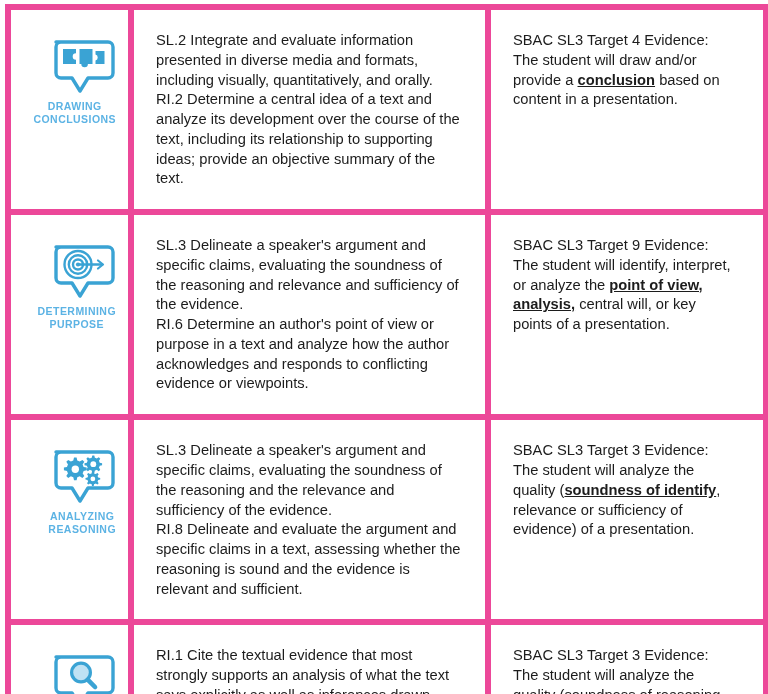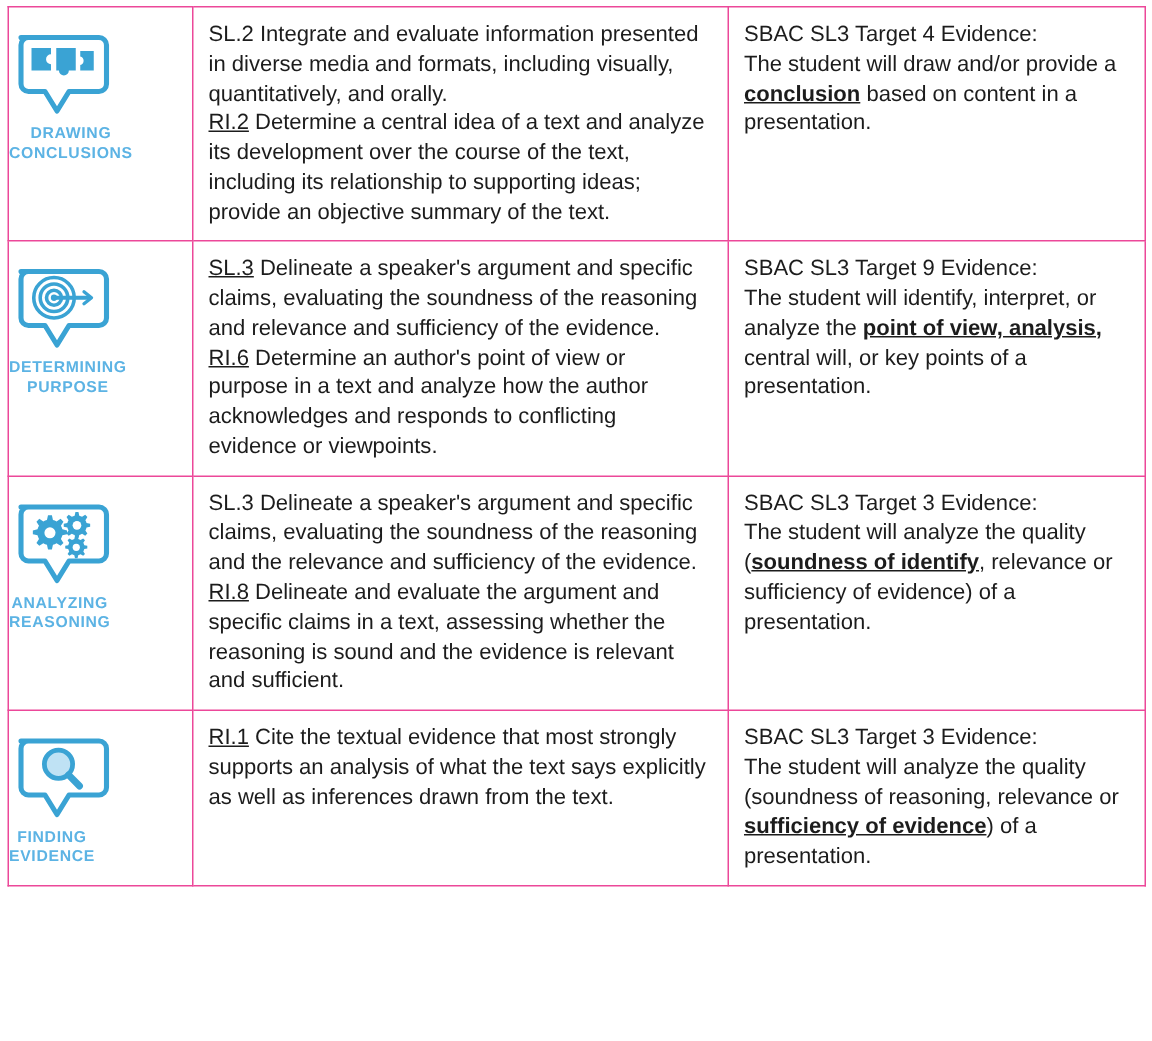--- a/index.html
+++ b/index.html
@@ -24,35 +24,35 @@
   }
 
   table.matrix {
     width: 758px;
     border-collapse: collapse;
     table-layout: fixed;
     background: #ffffff;
   }
 
   table.matrix td {
-    border: 1px solid #ec4899;
+    border: 6px solid #ec4899;
     vertical-align: top;
-    padding: 0;
+    padding: 12px;
     background: #ffffff;
   }
 
   .col-icon   { width: 123px; }
   .col-stds   { width: 357px; }
   .col-evid   { width: 278px; }
 
   
   .icon-cell-inner {
     display: flex;
     flex-direction: column;
-    align-items: flex-start;
+    align-items: flex-end;
     justify-content: flex-start;
     padding-top: 14px;
   }
   .icon-art {
     width: 68px;
     height: 60px;
     display: block;
   }
   .icon-label {
     margin-top: 4px;
@@ -68,21 +68,21 @@
   
   .text-cell-inner {
     padding: 9px 12px 8px 10px;
     font-size: 14.7px;
     line-height: 1.345;
     color: #1c1c1c;
   }
   .text-cell-inner p {
     margin: 0;
   }
-  .u { text-decoration: underline; }
+  .u { }
   .b { font-weight: bold; text-decoration: underline; }
 
   
 </style>
 </head>
 <body>
 
 <div class="page">
   <table class="matrix">
     <colgroup>

